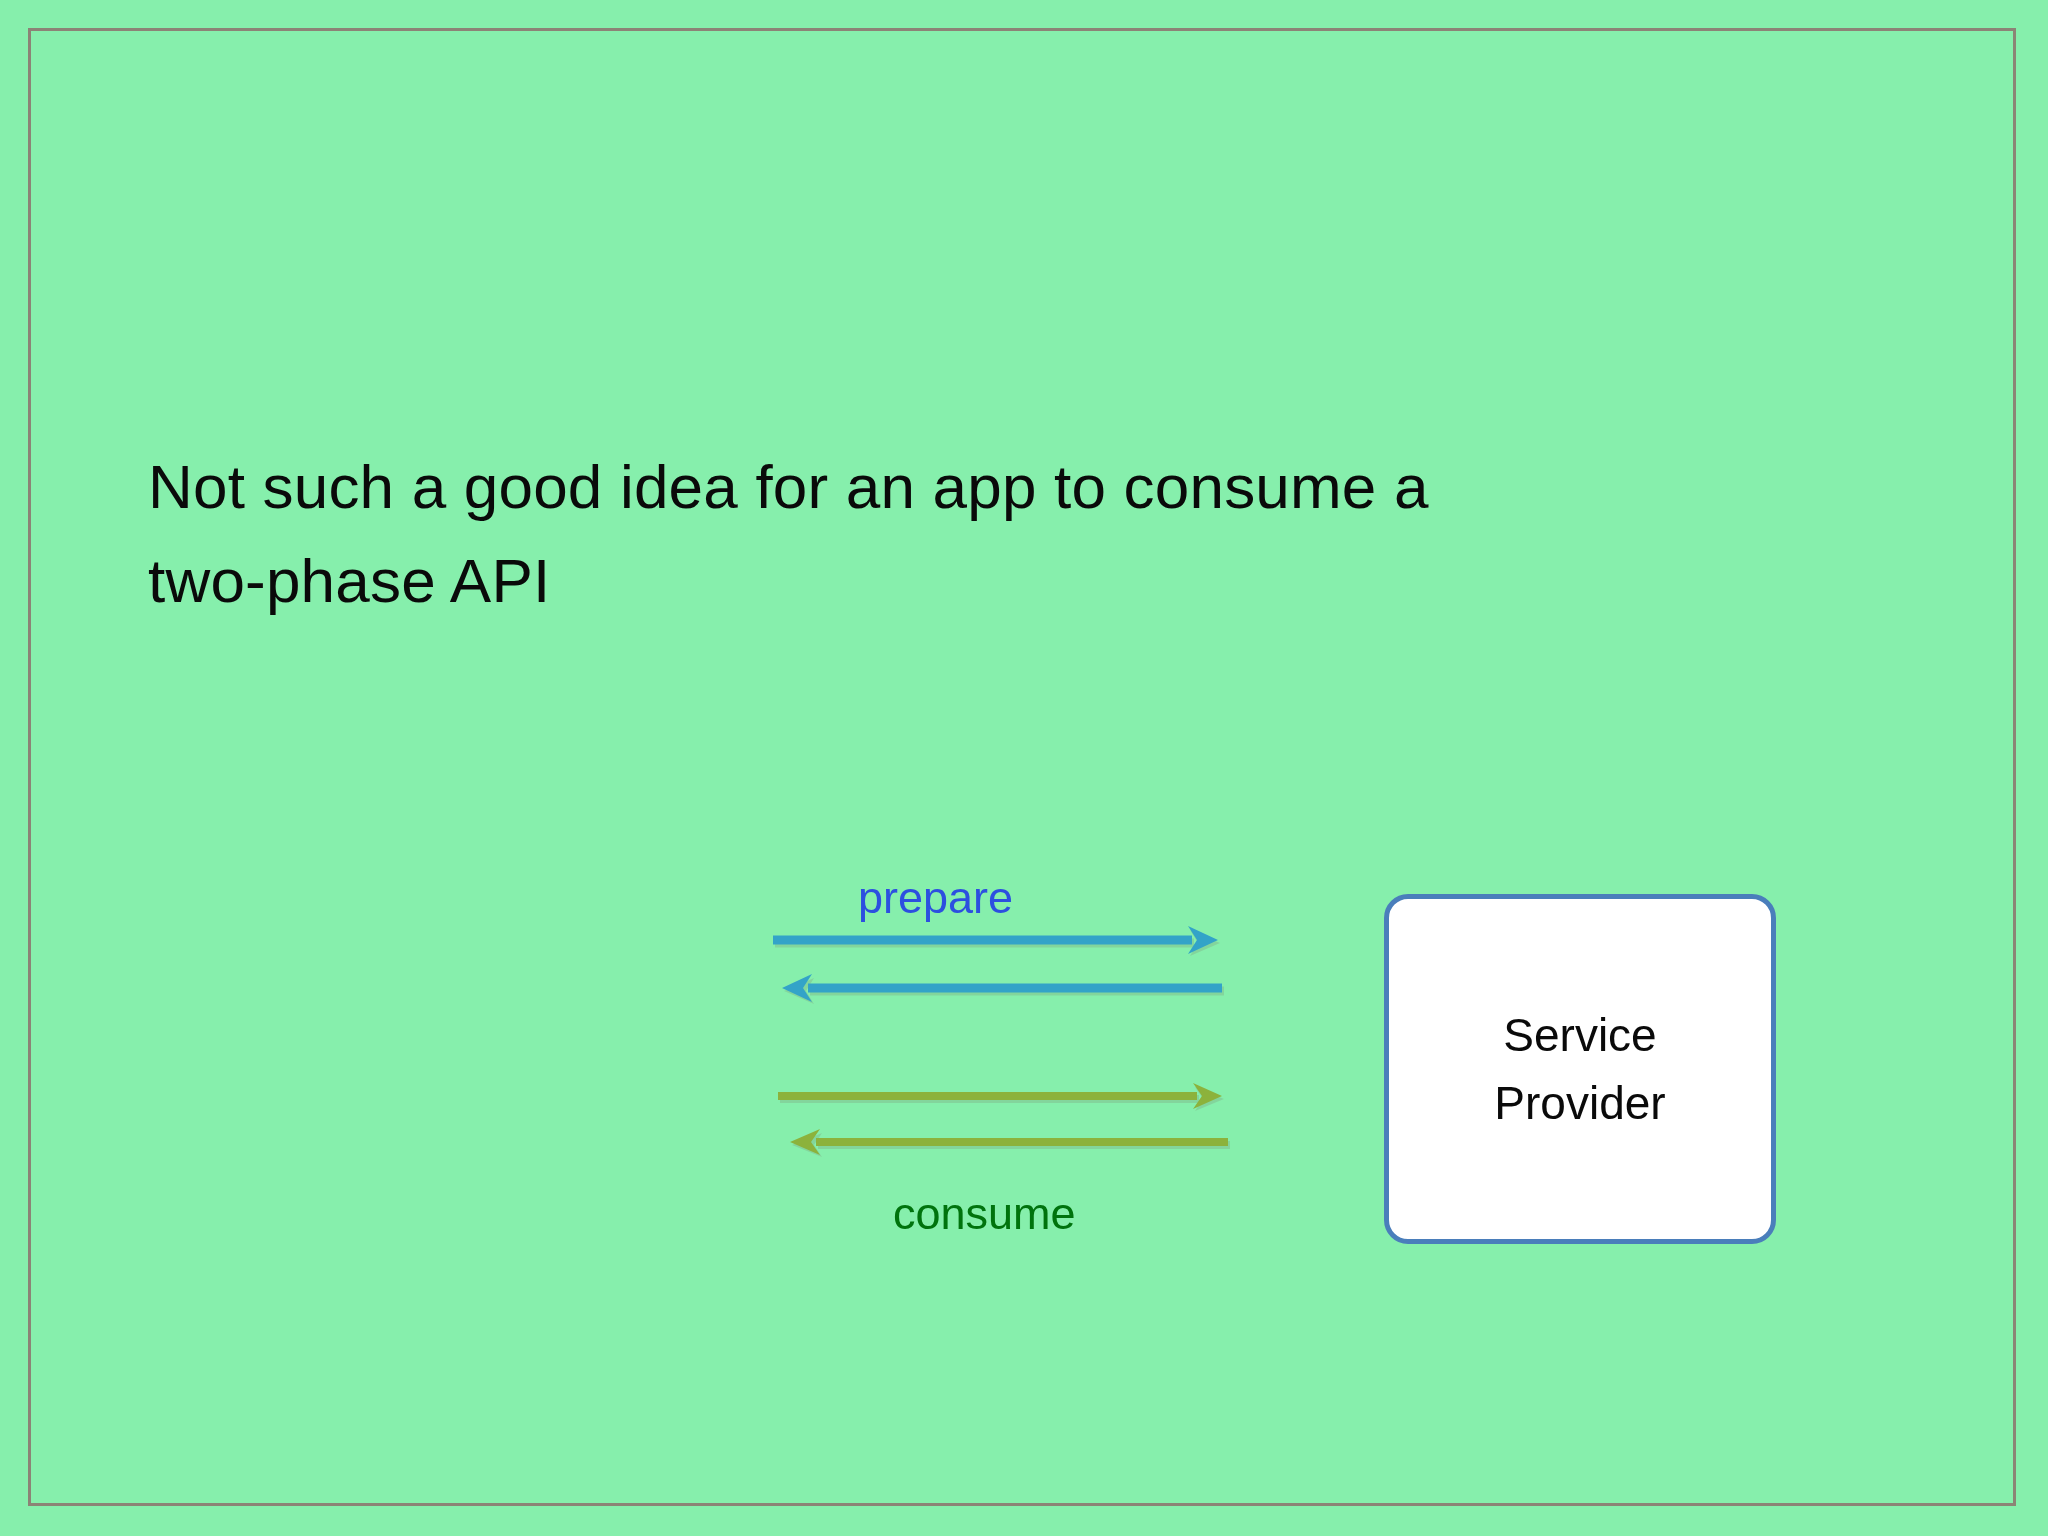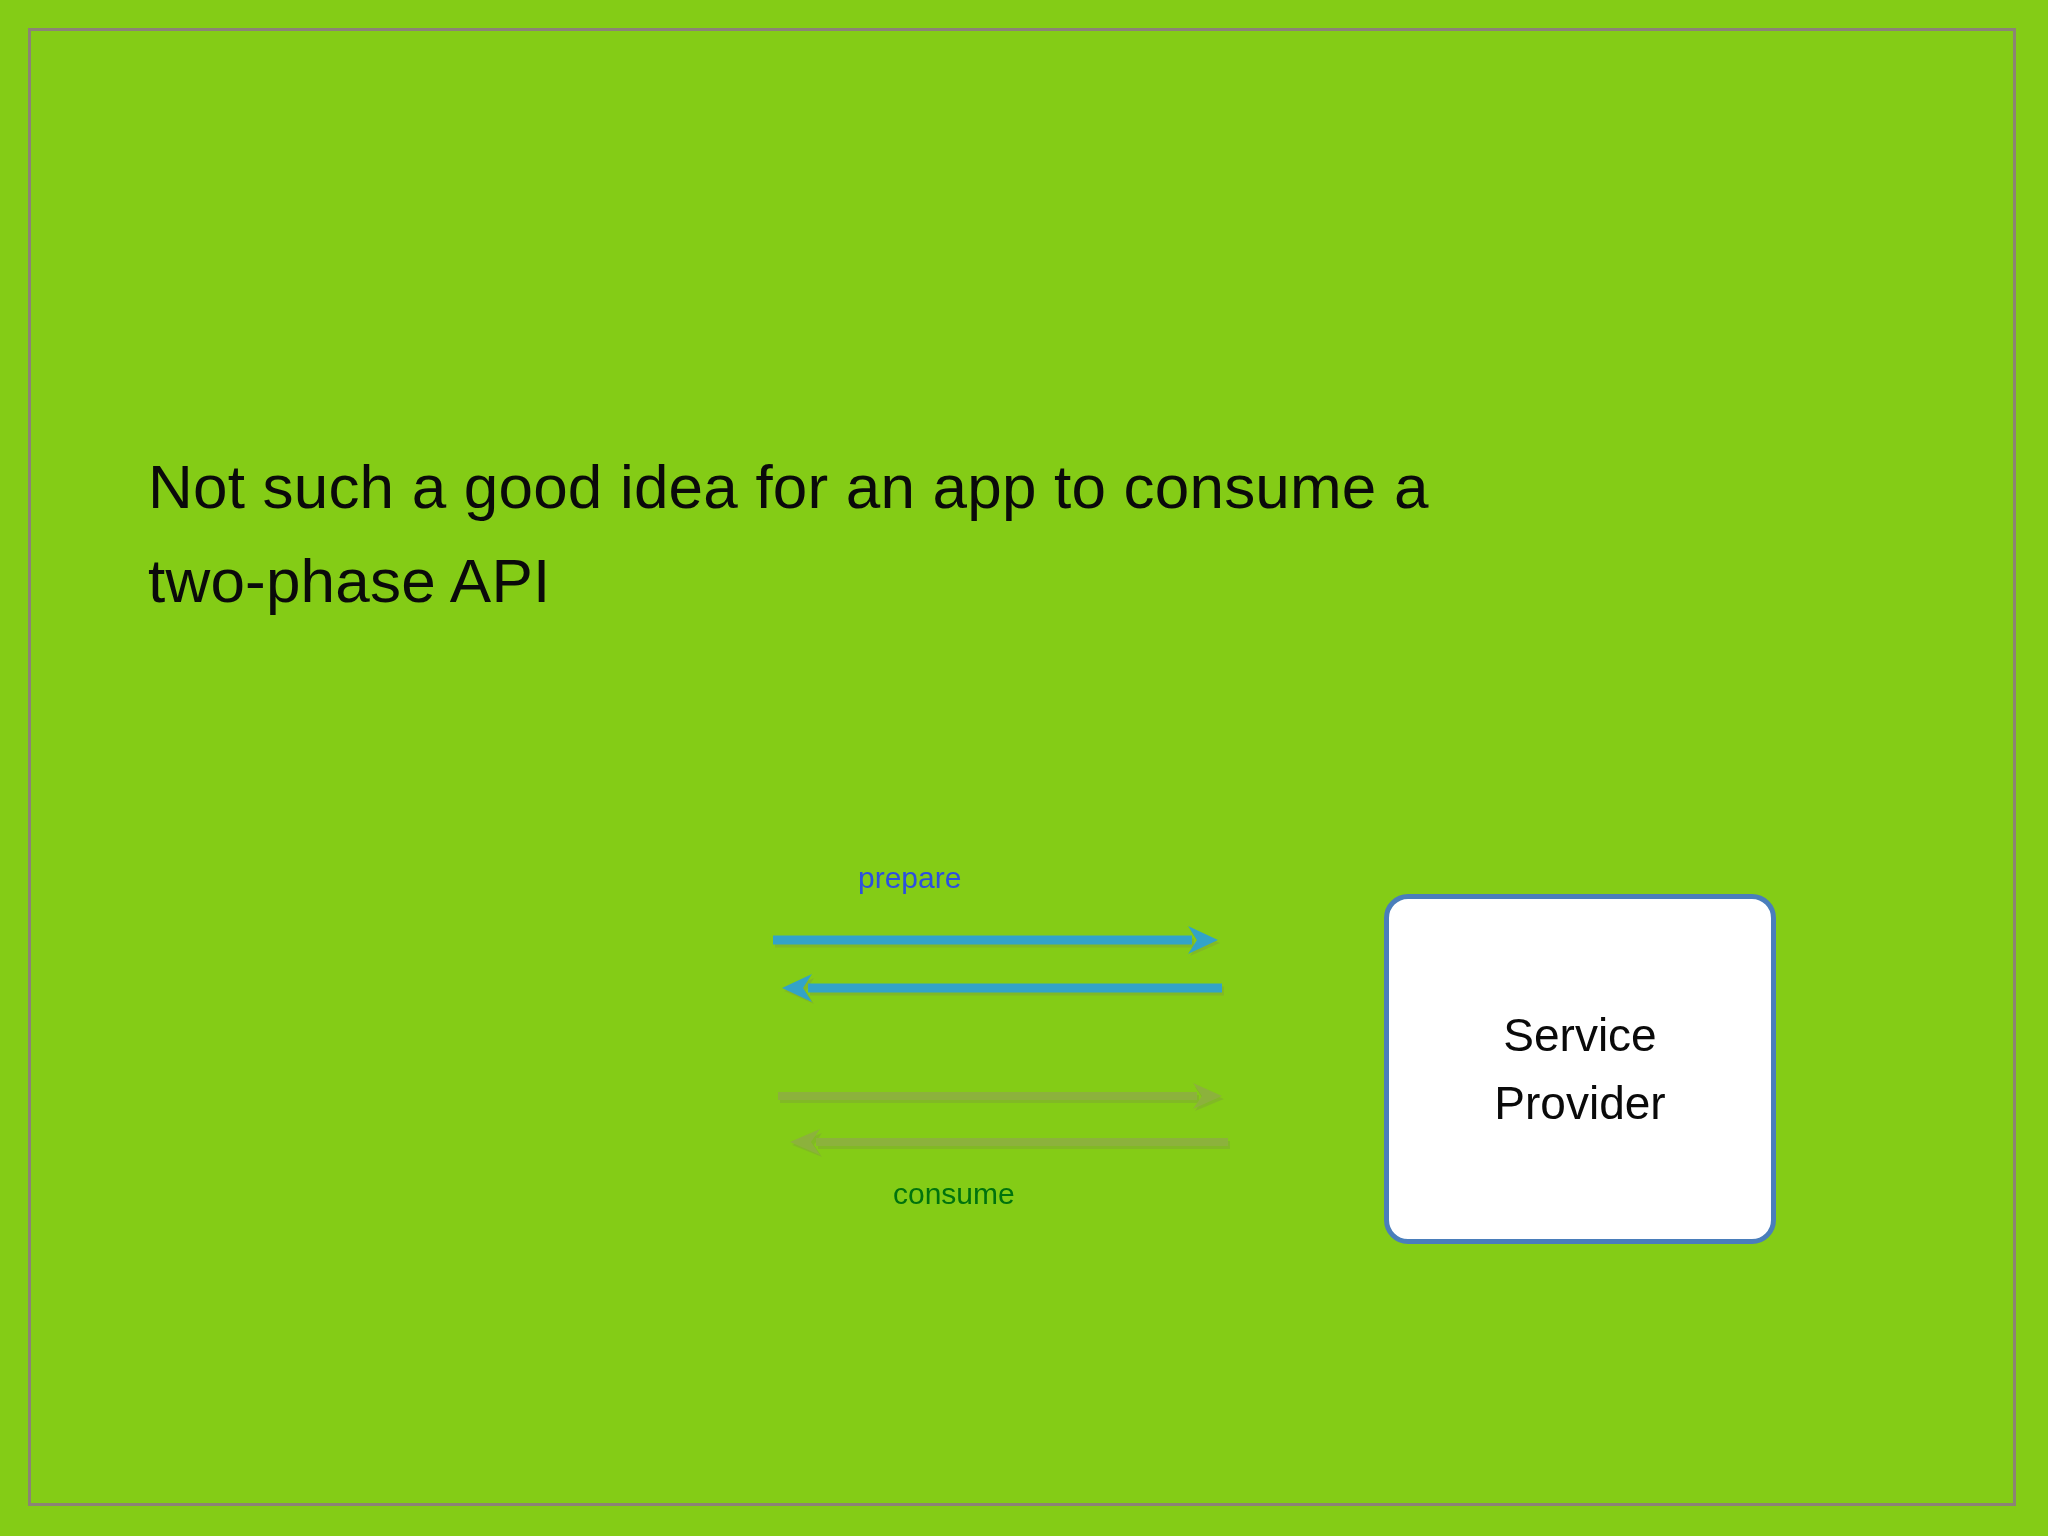--- a/index.html
+++ b/index.html
@@ -13,21 +13,21 @@
     height: 1536px;
     overflow: hidden;
     font-family: "Liberation Sans", sans-serif;
   }
 
   
   #slide {
     position: relative;
     width: 2048px;
     height: 1536px;
-    background: #84cc16;
+    background: #86efac;
     box-sizing: border-box;
   }
 
   
   #slide-frame {
     position: absolute;
     left: 28px;
     top: 28px;
     width: 1988px;
     height: 1478px;
@@ -95,23 +95,24 @@
   .arrow-row svg {
     display: block;
     width: 480px;
     height: 40px;
     overflow: visible;
   }
 
   
   .phase-label {
     position: absolute;
-    font-size: 30px;
+    font-size: 45px;
     line-height: 52px;
     white-space: nowrap;
+    margin-top: 20px;
   }
   #label-prepare {
     left: 858px;
     top: 852px;
     color: #2c4fe0;
   }
   #label-commit {
     left: 893px;
     top: 1168px;
     color: #00730d;

